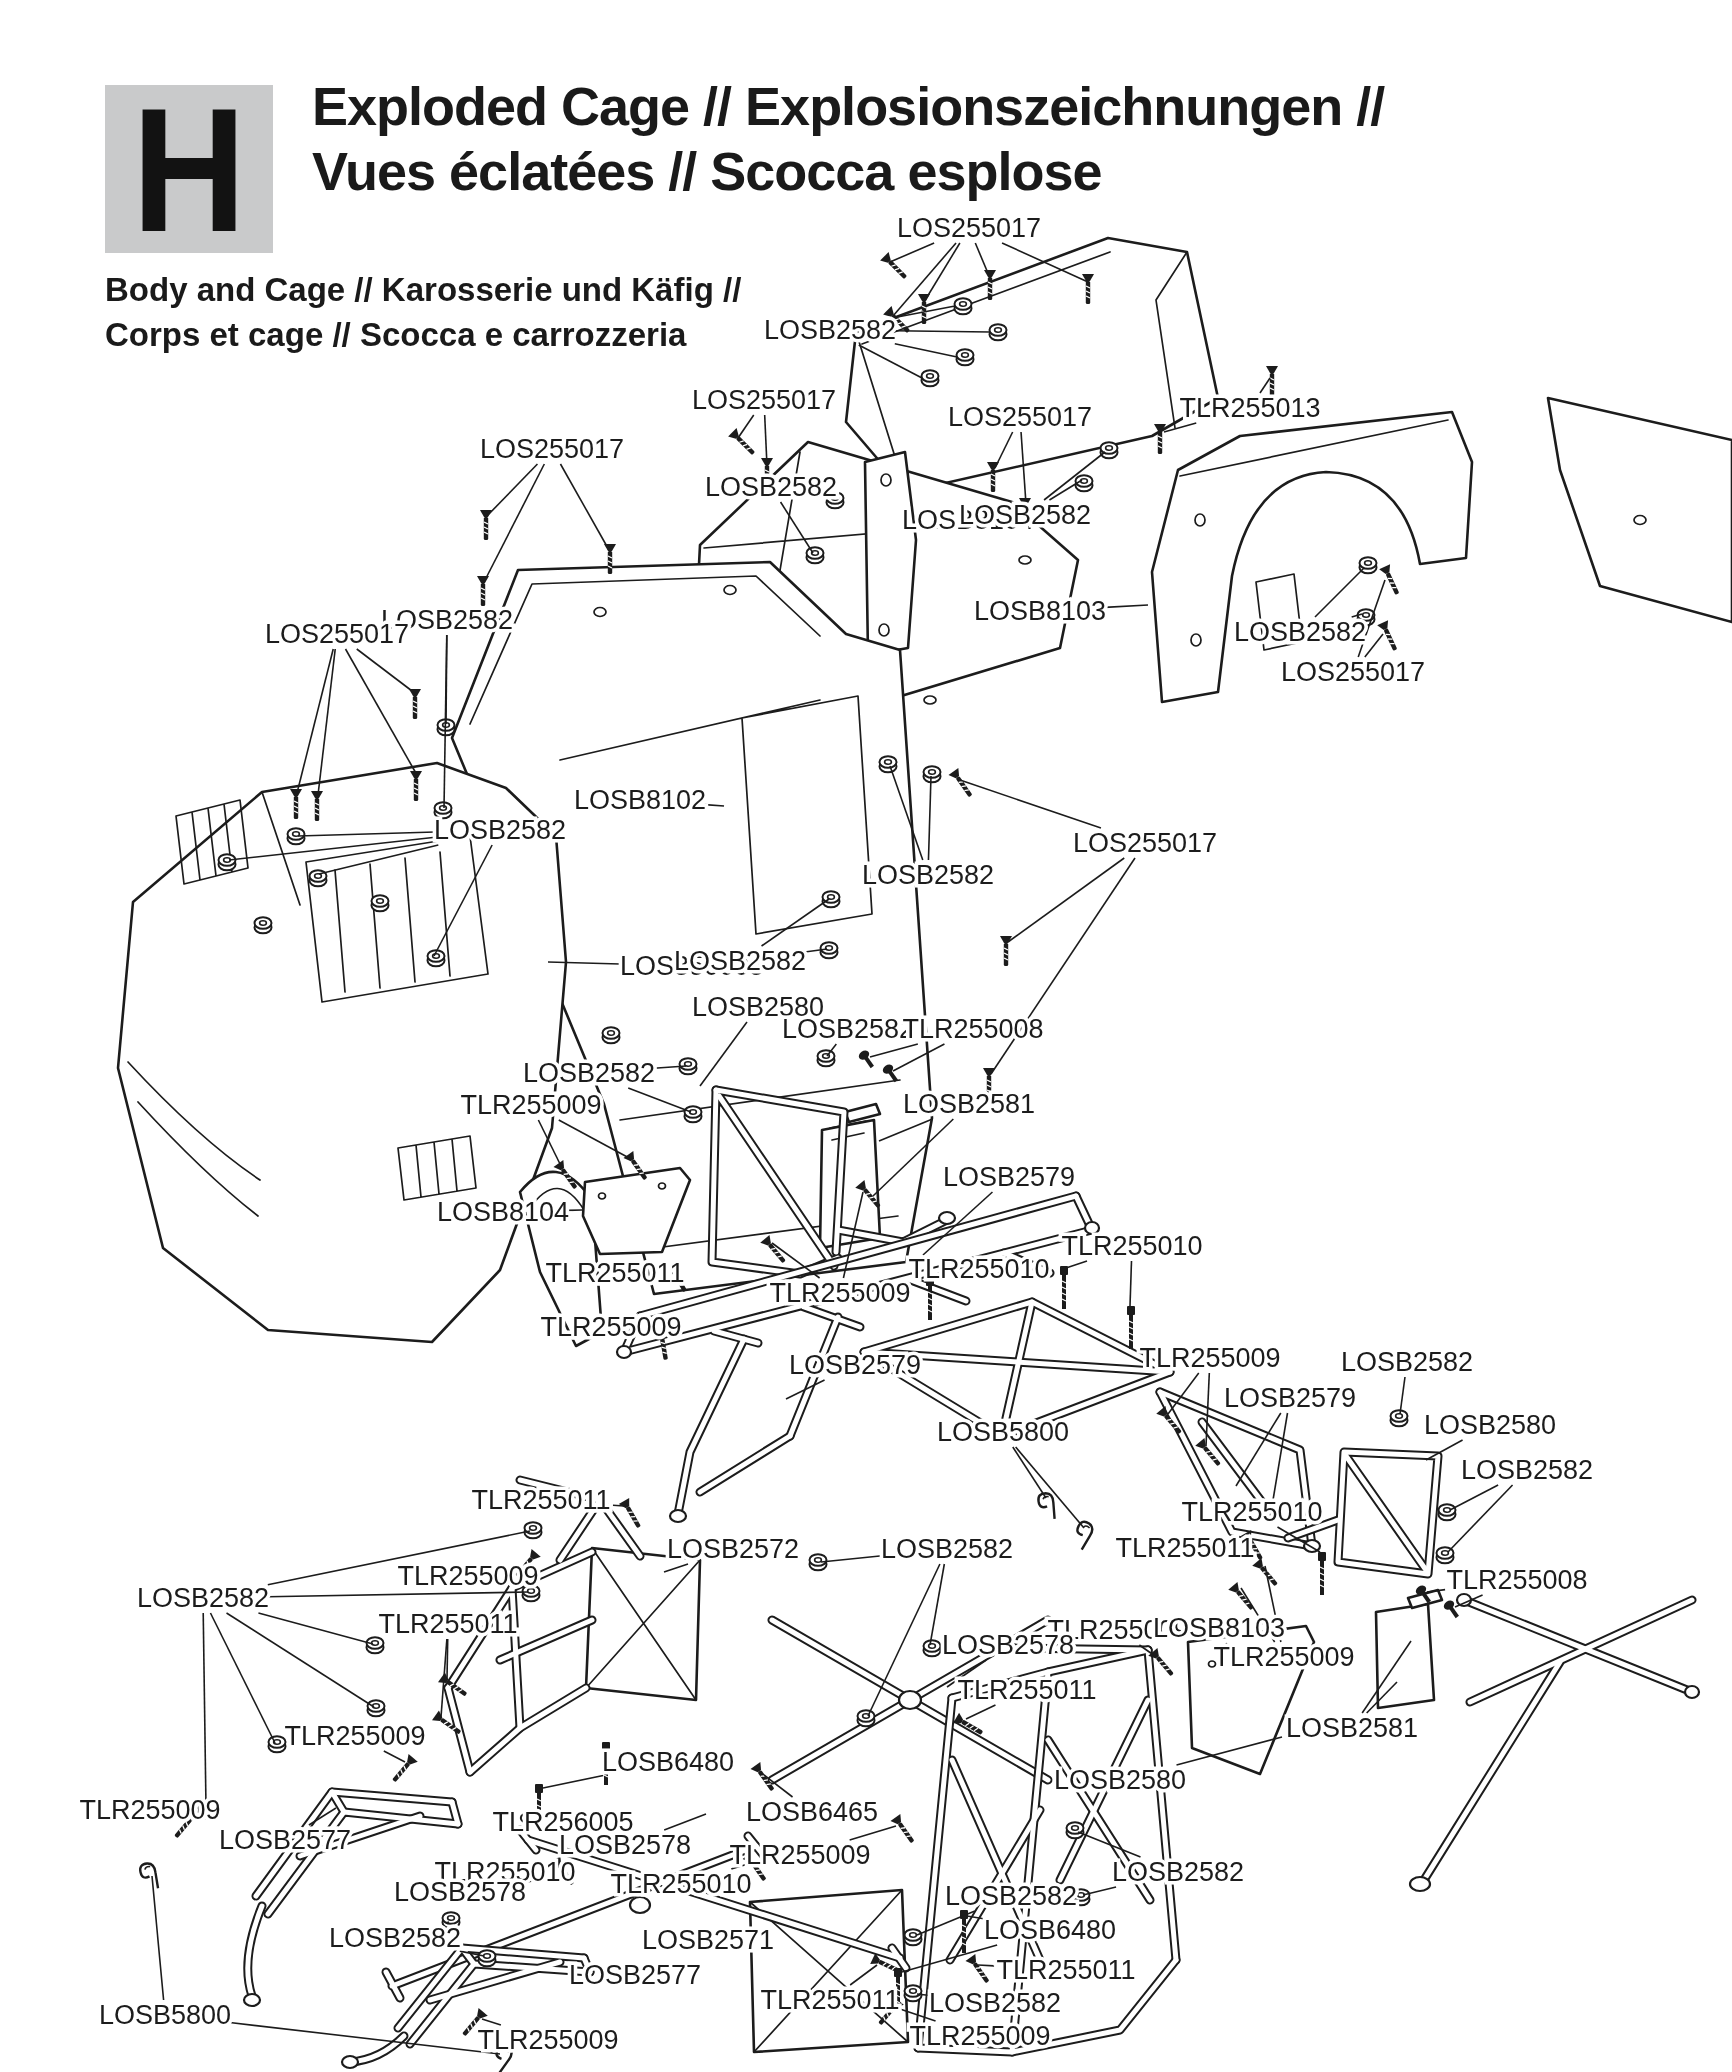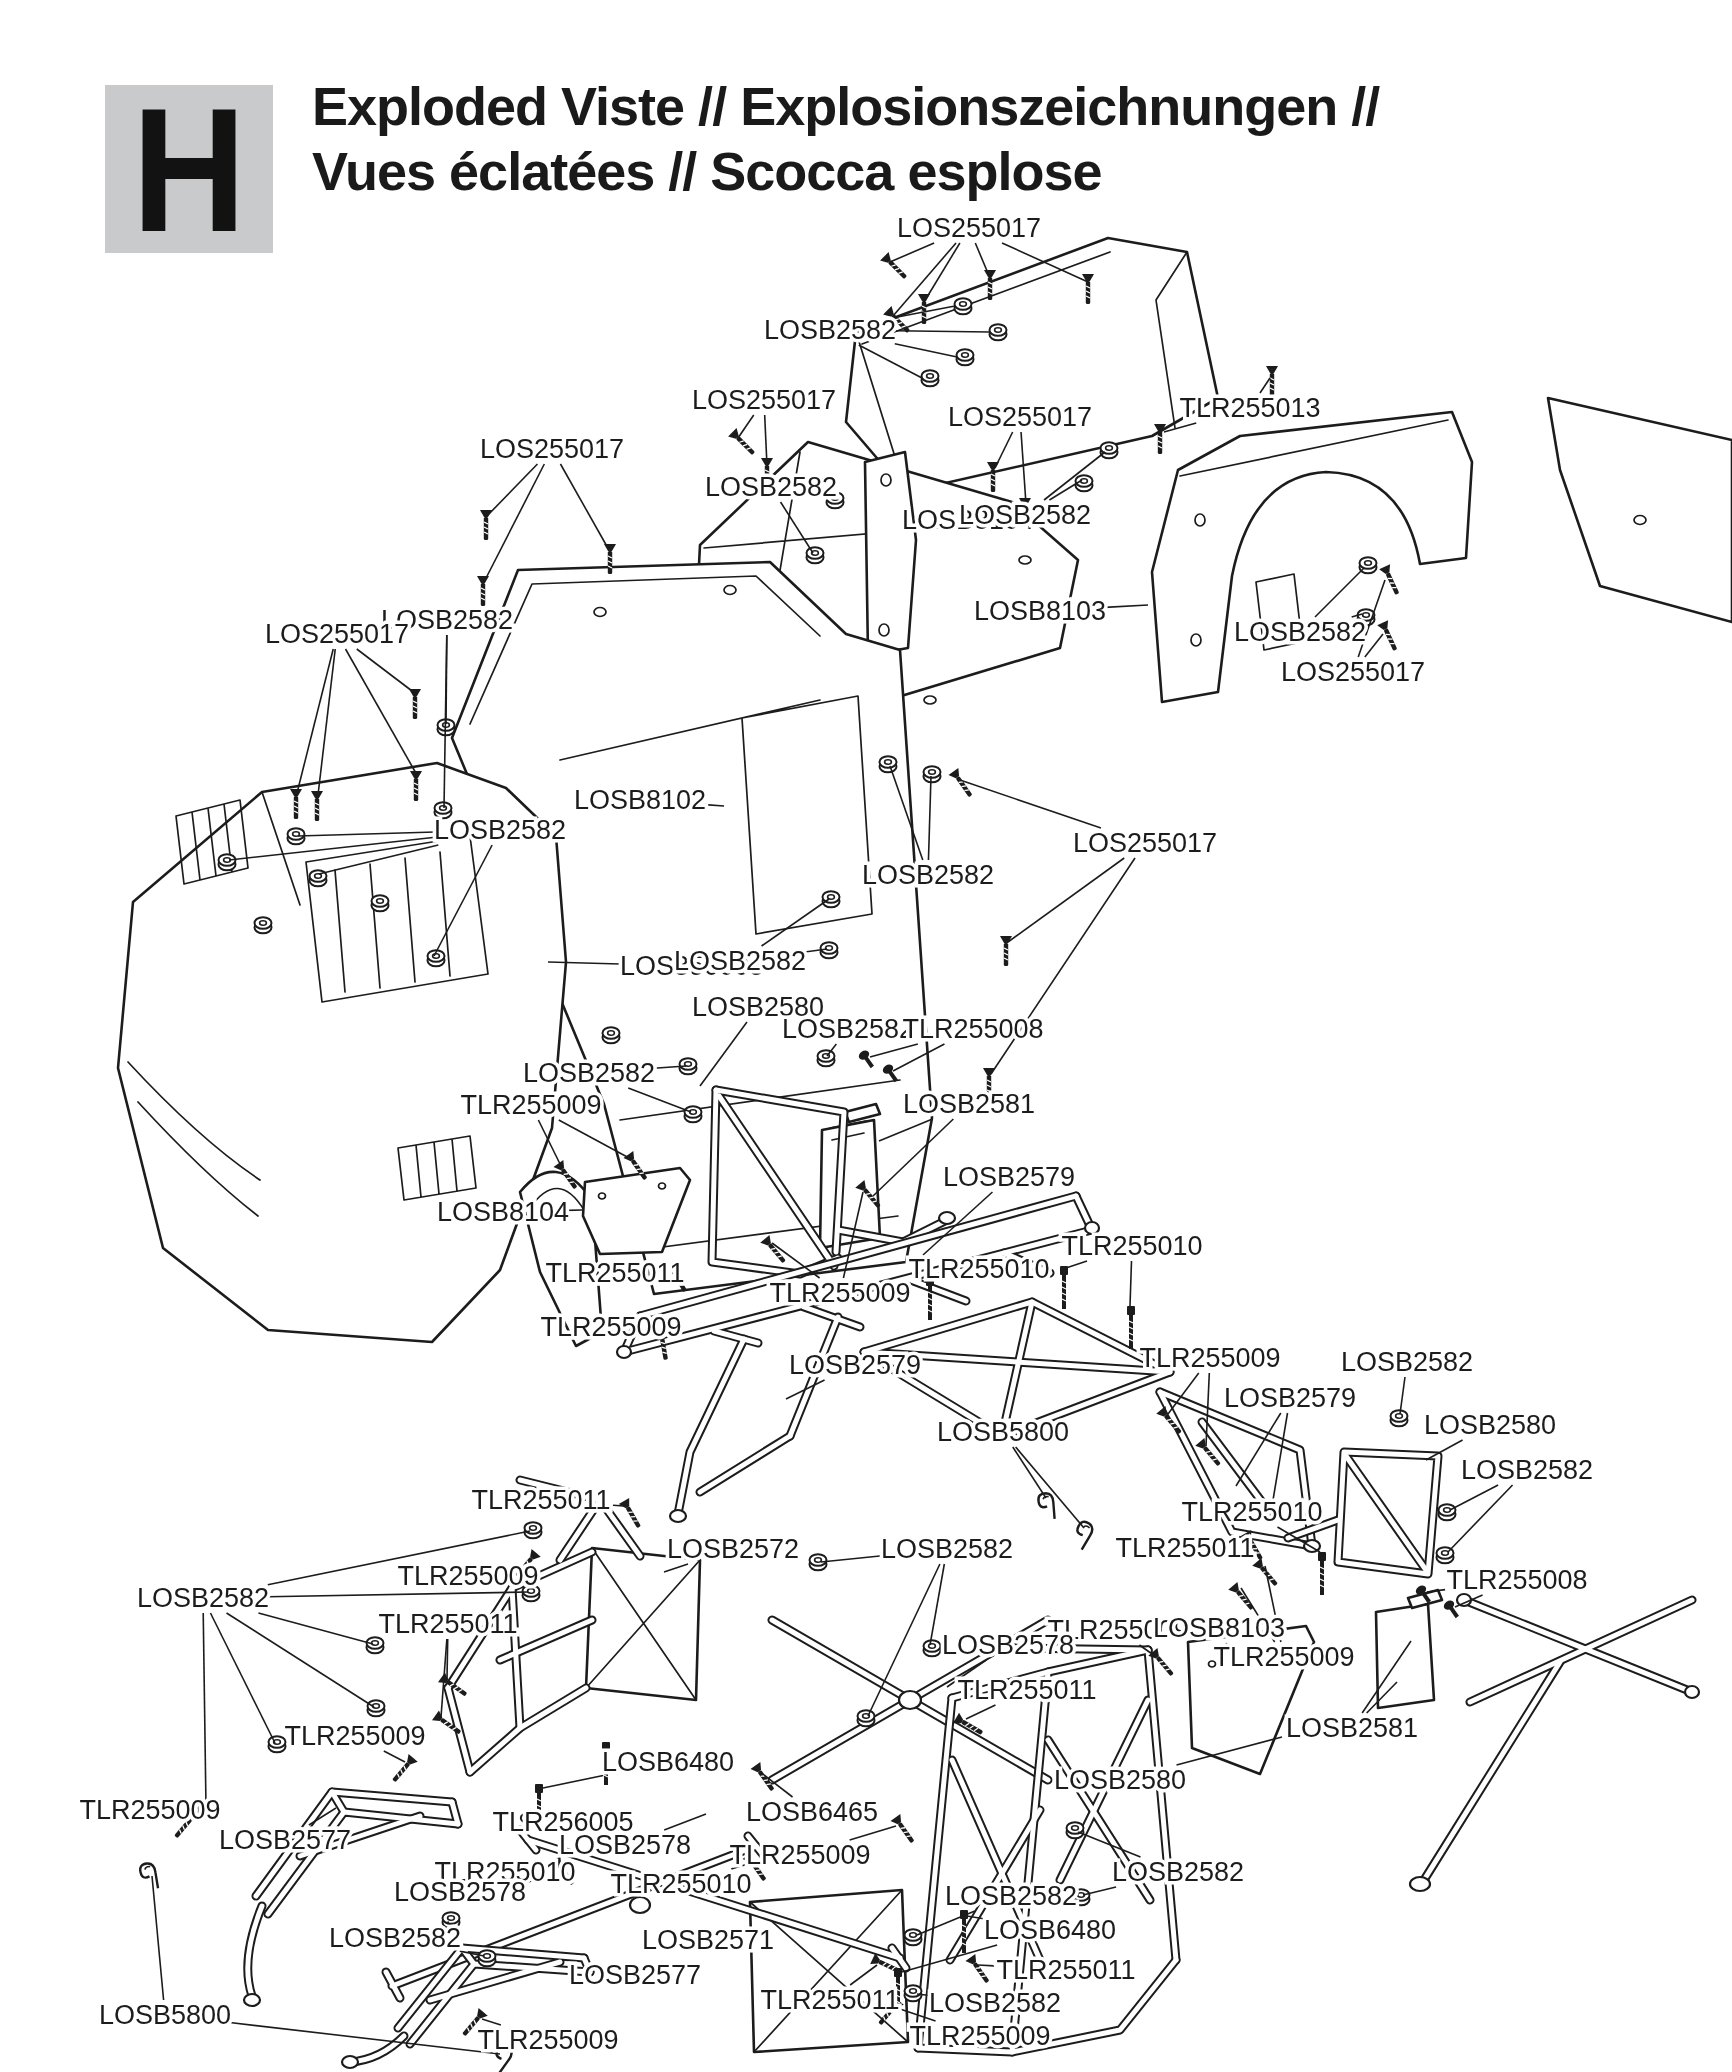--- a/index.html
+++ b/index.html
@@ -28,22 +28,26 @@
 </style>
 </head>
 <body>
 
 <div class="page">
 
   <div class="badge">
     <span>H</span>
   </div>
   <div class="title">
-    <div>Exploded Viste // Explosionszeichnungen //</div>
+    <div>Exploded Cage // Explosionszeichnungen //</div>
     <div>Vues éclatées // Scocca esplose</div>
+  </div>
+  <div class="subtitle">
+    <div>Body and Cage // Karosserie und Käfig //</div>
+    <div>Corps et cage // Scocca e carrozzeria</div>
   </div>
 
   <svg id="diag" width="1732" height="2072" viewBox="0 0 1732 2072">
     <defs>
       <g id="sym-washer">
         <ellipse cx="0" cy="2.5" rx="8.5" ry="5.8" fill="#fff" stroke="#1c1c1c" stroke-width="2"></ellipse>
         <ellipse cx="0" cy="-2" rx="8.5" ry="5.8" fill="#fff" stroke="#1c1c1c" stroke-width="2"></ellipse>
         <ellipse cx="0" cy="-2" rx="3.4" ry="2.2" fill="#fff" stroke="#1c1c1c" stroke-width="1.6"></ellipse>
       </g>
       <g id="sym-screw">

